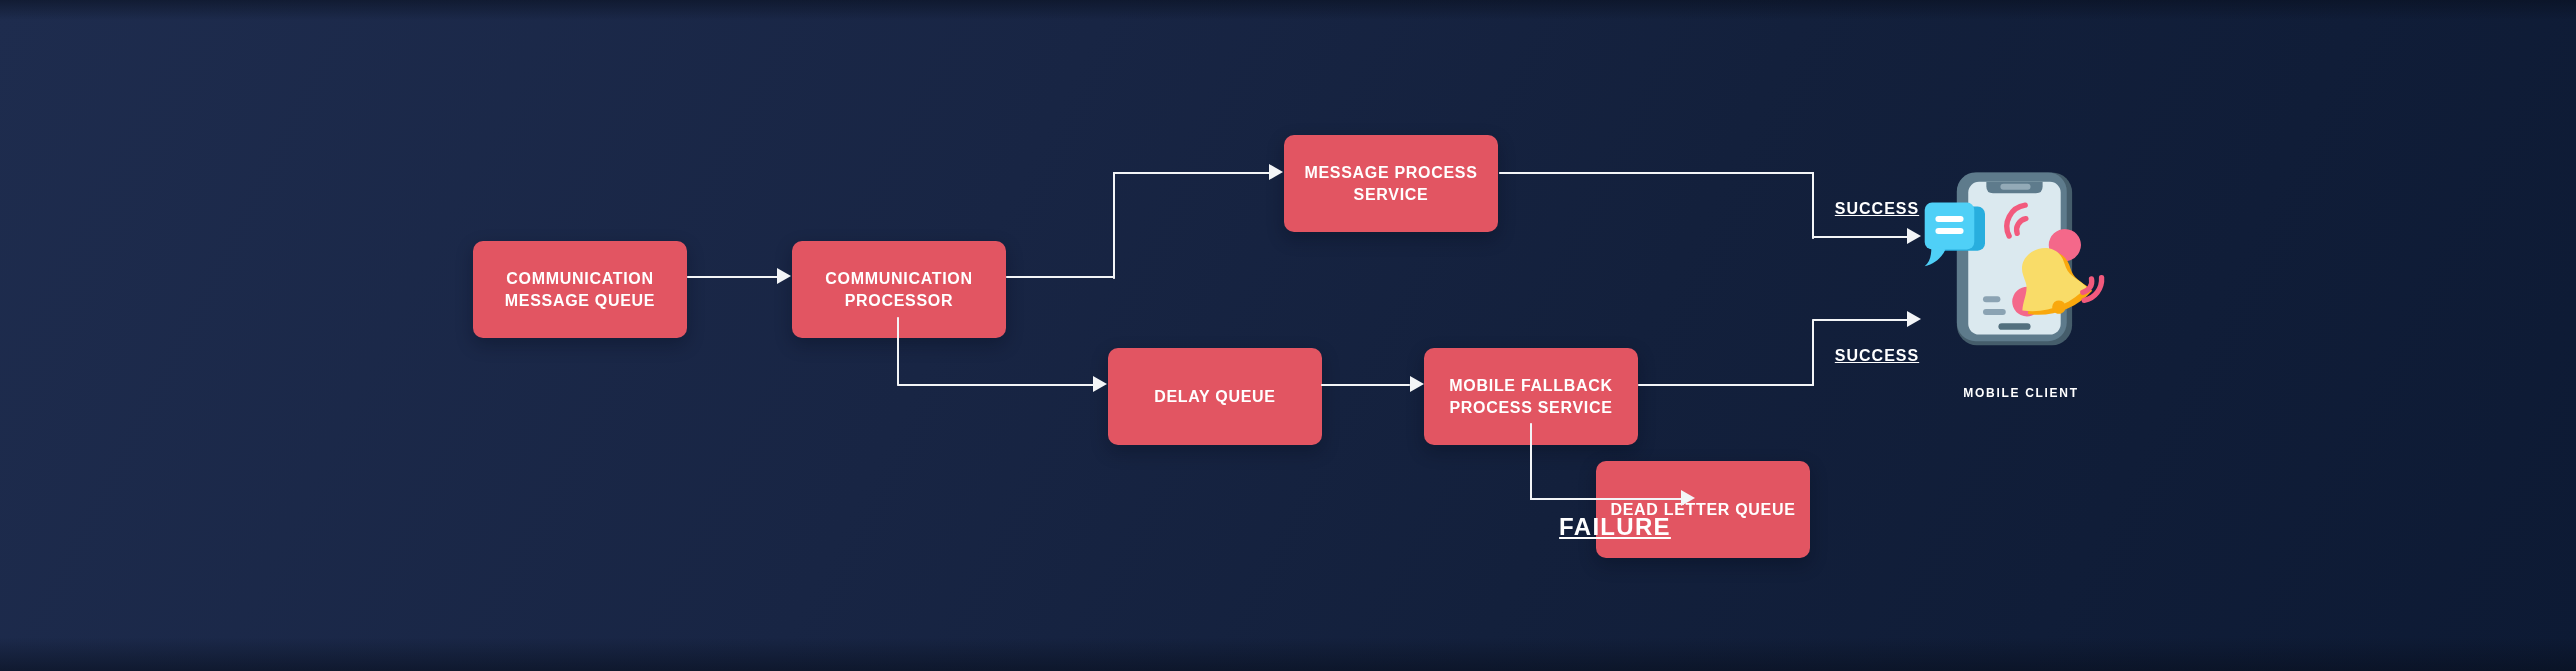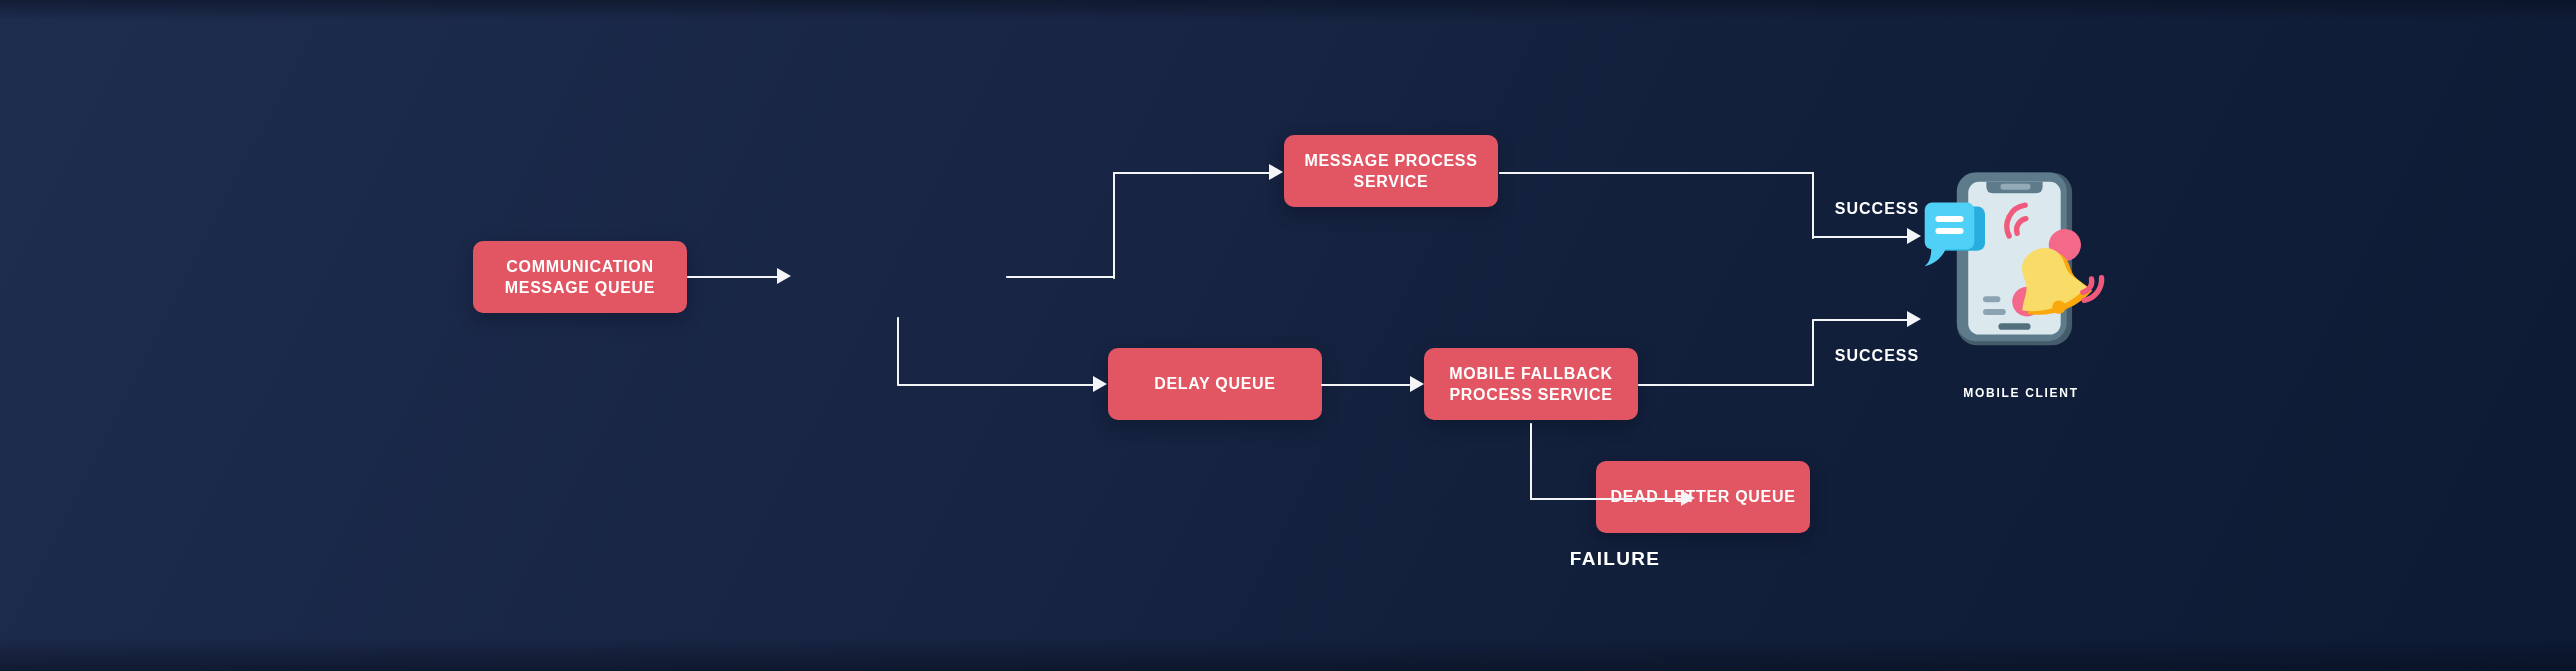--- a/index.html
+++ b/index.html
@@ -10,49 +10,52 @@
   html,body{margin:0;padding:0;width:2576px;height:671px;overflow:hidden;}
   body{
     font-family:"Liberation Sans", sans-serif;
     background:
       linear-gradient(180deg, rgba(8,15,30,.55) 0%, rgba(8,15,30,0) 3%, rgba(8,15,30,0) 95%, rgba(8,15,30,.6) 100%),
       linear-gradient(117deg,#1e2c4e 0%,#182544 38%,#13203c 62%,#0d1a34 100%);
   }
   .diagram{position:relative;width:2576px;height:671px;}
 
   .node{
-    position:absolute;width:214px;height:72px;
+    position:absolute;width:214px;height:97px;
     background:var(--node);border-radius:10px;
     display:flex;align-items:center;justify-content:center;text-align:center;
     color:var(--text);font-weight:700;font-size:16px;line-height:1.32;
     letter-spacing:0.7px;padding:0 4px;box-sizing:border-box;
     box-shadow:0 6.7px 17.4px rgba(4,9,24,.30);
   }
   .ln{position:absolute;background:var(--line);border-radius:0.7px;}
   .ah{position:absolute;width:0;height:0;
       border-top:8.7px solid transparent;border-bottom:8.7px solid transparent;
       border-left:14.8px solid var(--line);}
   .edge-label{
     position:absolute;transform:translate(-50%,-50%);
-    color:var(--text);font-weight:700;font-size:16px;letter-spacing:1px;white-space:nowrap;
+    color:var(--text);font-weight:700;font-size:16px;letter-spacing:1px;white-space:nowrap;text-decoration:underline;
   }
-  .edge-label.failure{font-size:19px;letter-spacing:1.3px;margin-top:32px;}
+  .edge-label.failure{font-size:24px;letter-spacing:1.3px;}
   .client-label{
     position:absolute;transform:translate(-50%,-50%);
     color:var(--text);font-weight:700;font-size:12px;letter-spacing:1.7px;white-space:nowrap;
   }
   .phone-svg{position:absolute;}
 </style>
 </head>
 <body>
 
 <div class="diagram">
 
   <div class="node" style="left:473px;top:241px">
     <span>COMMUNICATION MESSAGE QUEUE</span>
+  </div>
+  <div class="node" style="left:792px;top:241px">
+    <span>COMMUNICATION PROCESSOR</span>
   </div>
   <div class="node" style="left:1284px;top:135px">
     <span>MESSAGE PROCESS SERVICE</span>
   </div>
   <div class="node" style="left:1108px;top:348px">
     <span>DELAY QUEUE</span>
   </div>
   <div class="node" style="left:1424px;top:348px">
     <span>MOBILE FALLBACK PROCESS SERVICE</span>
   </div>

